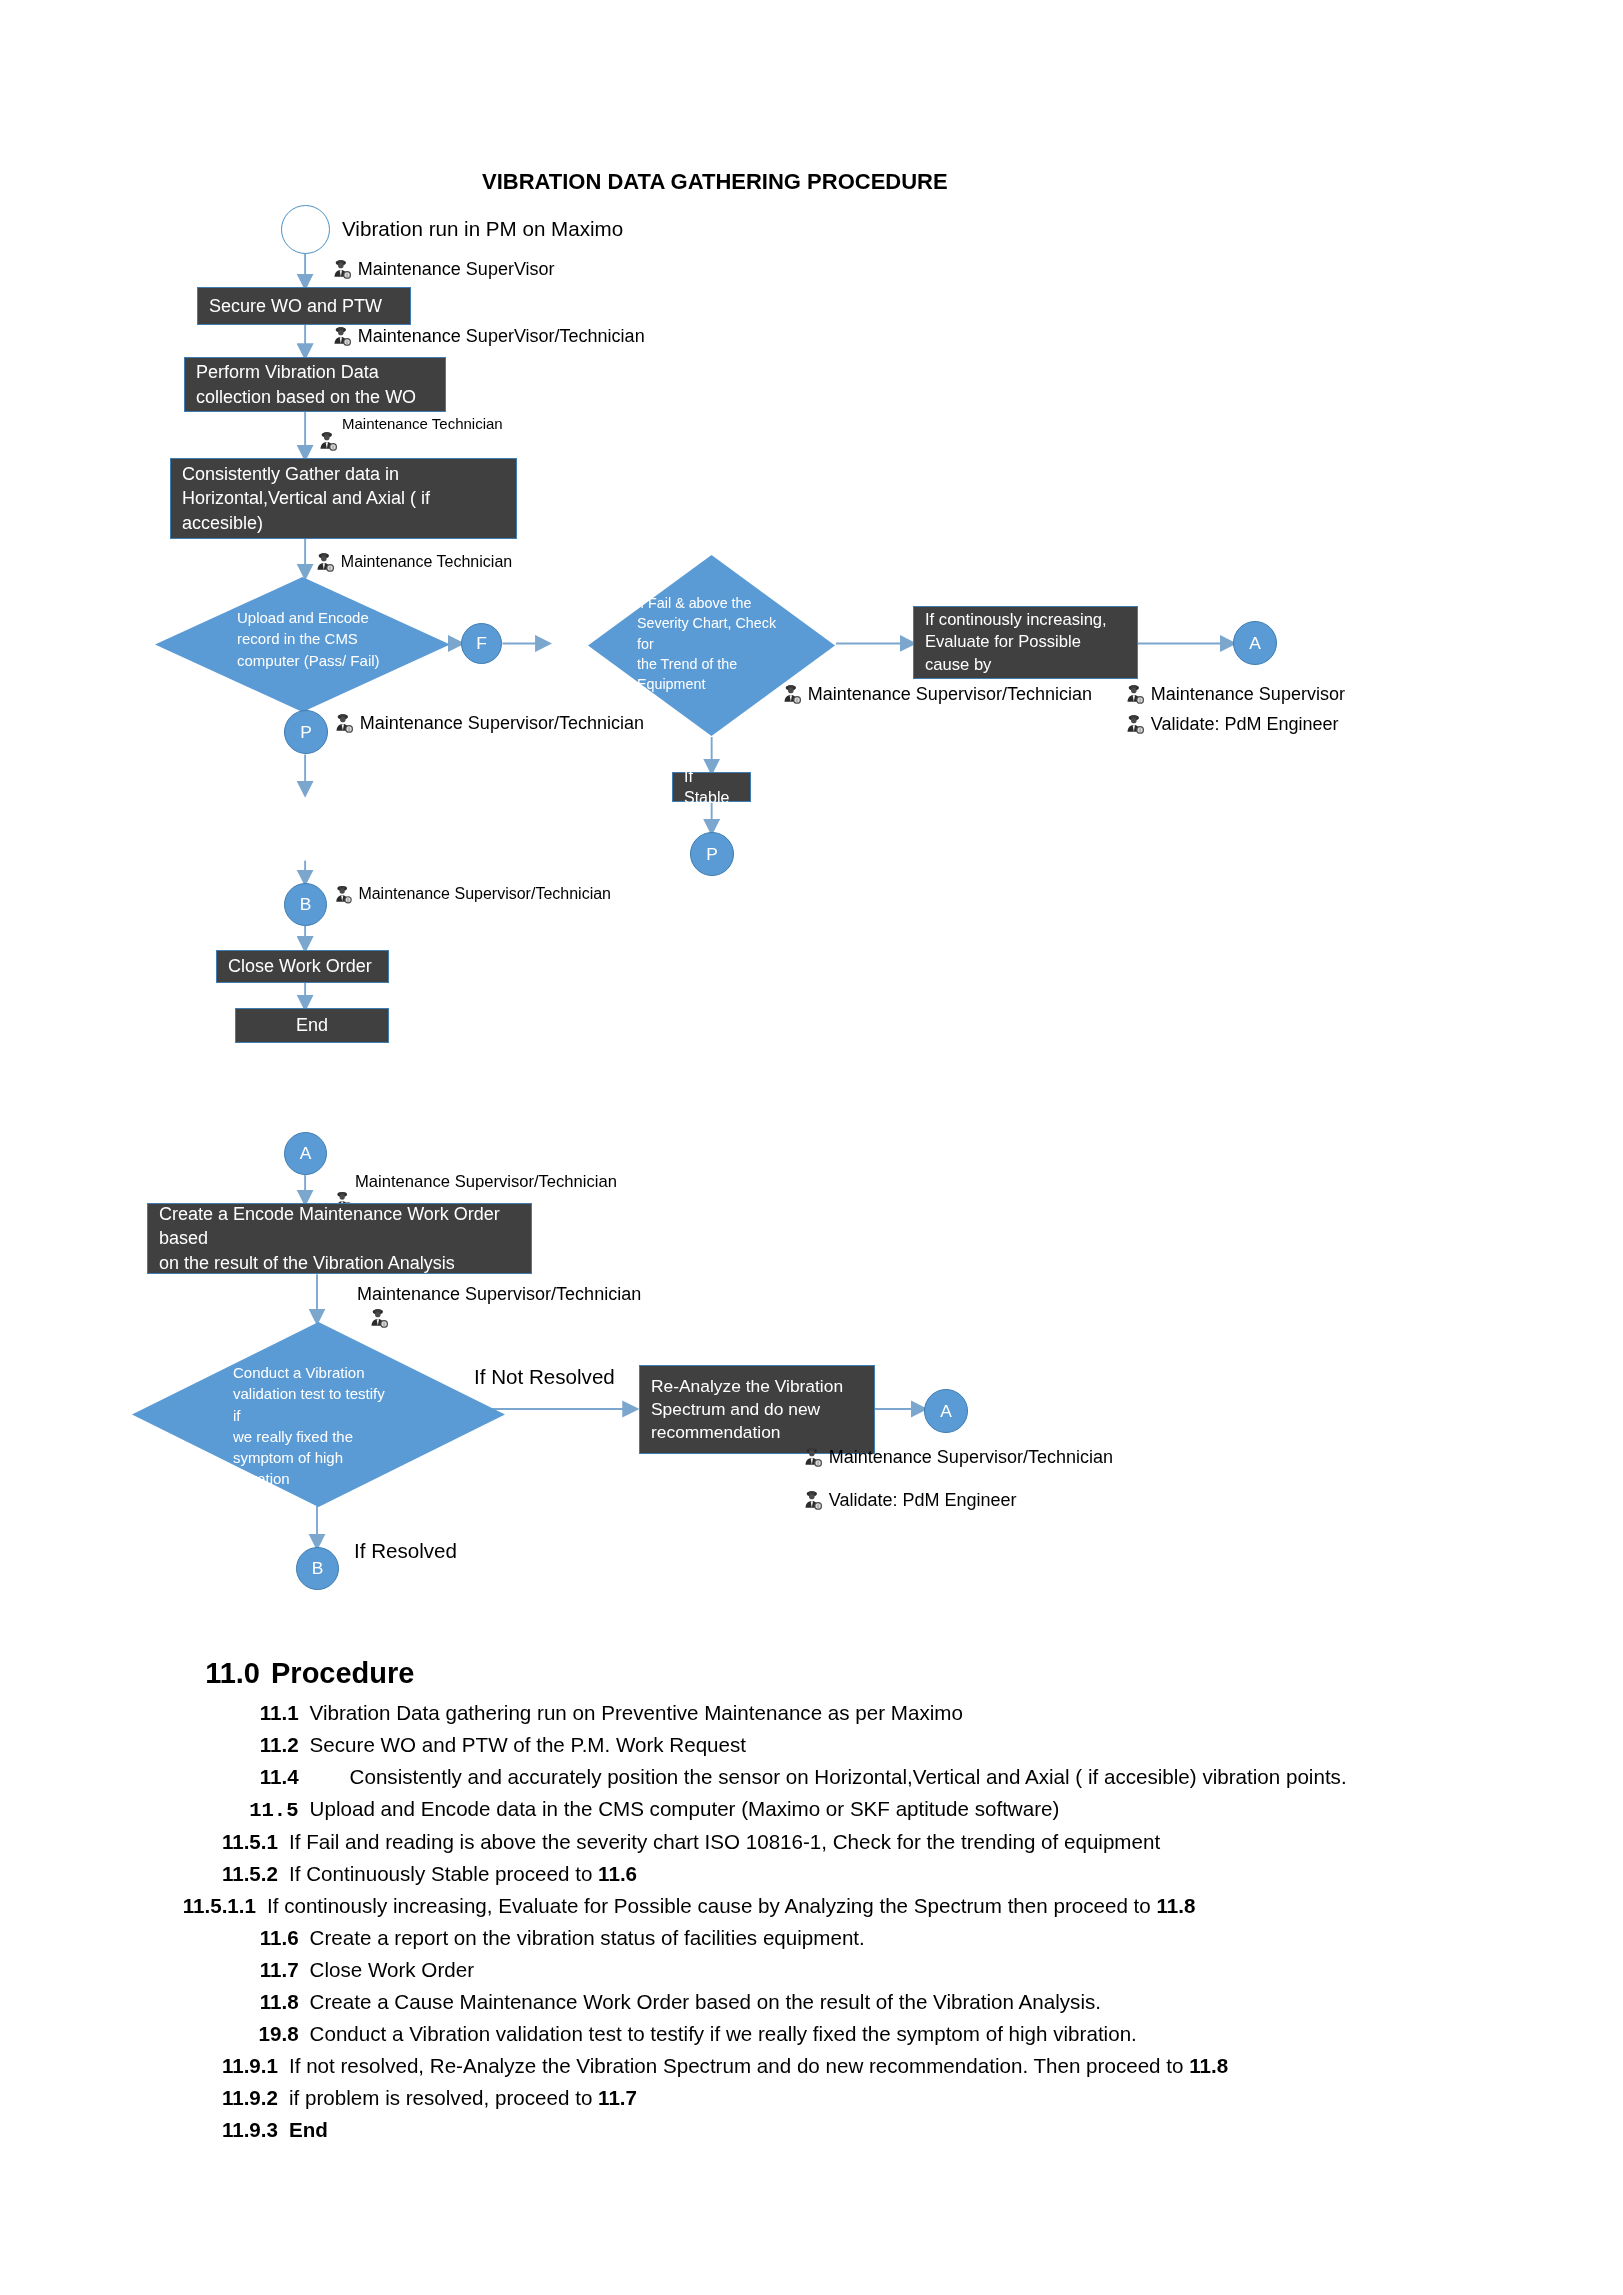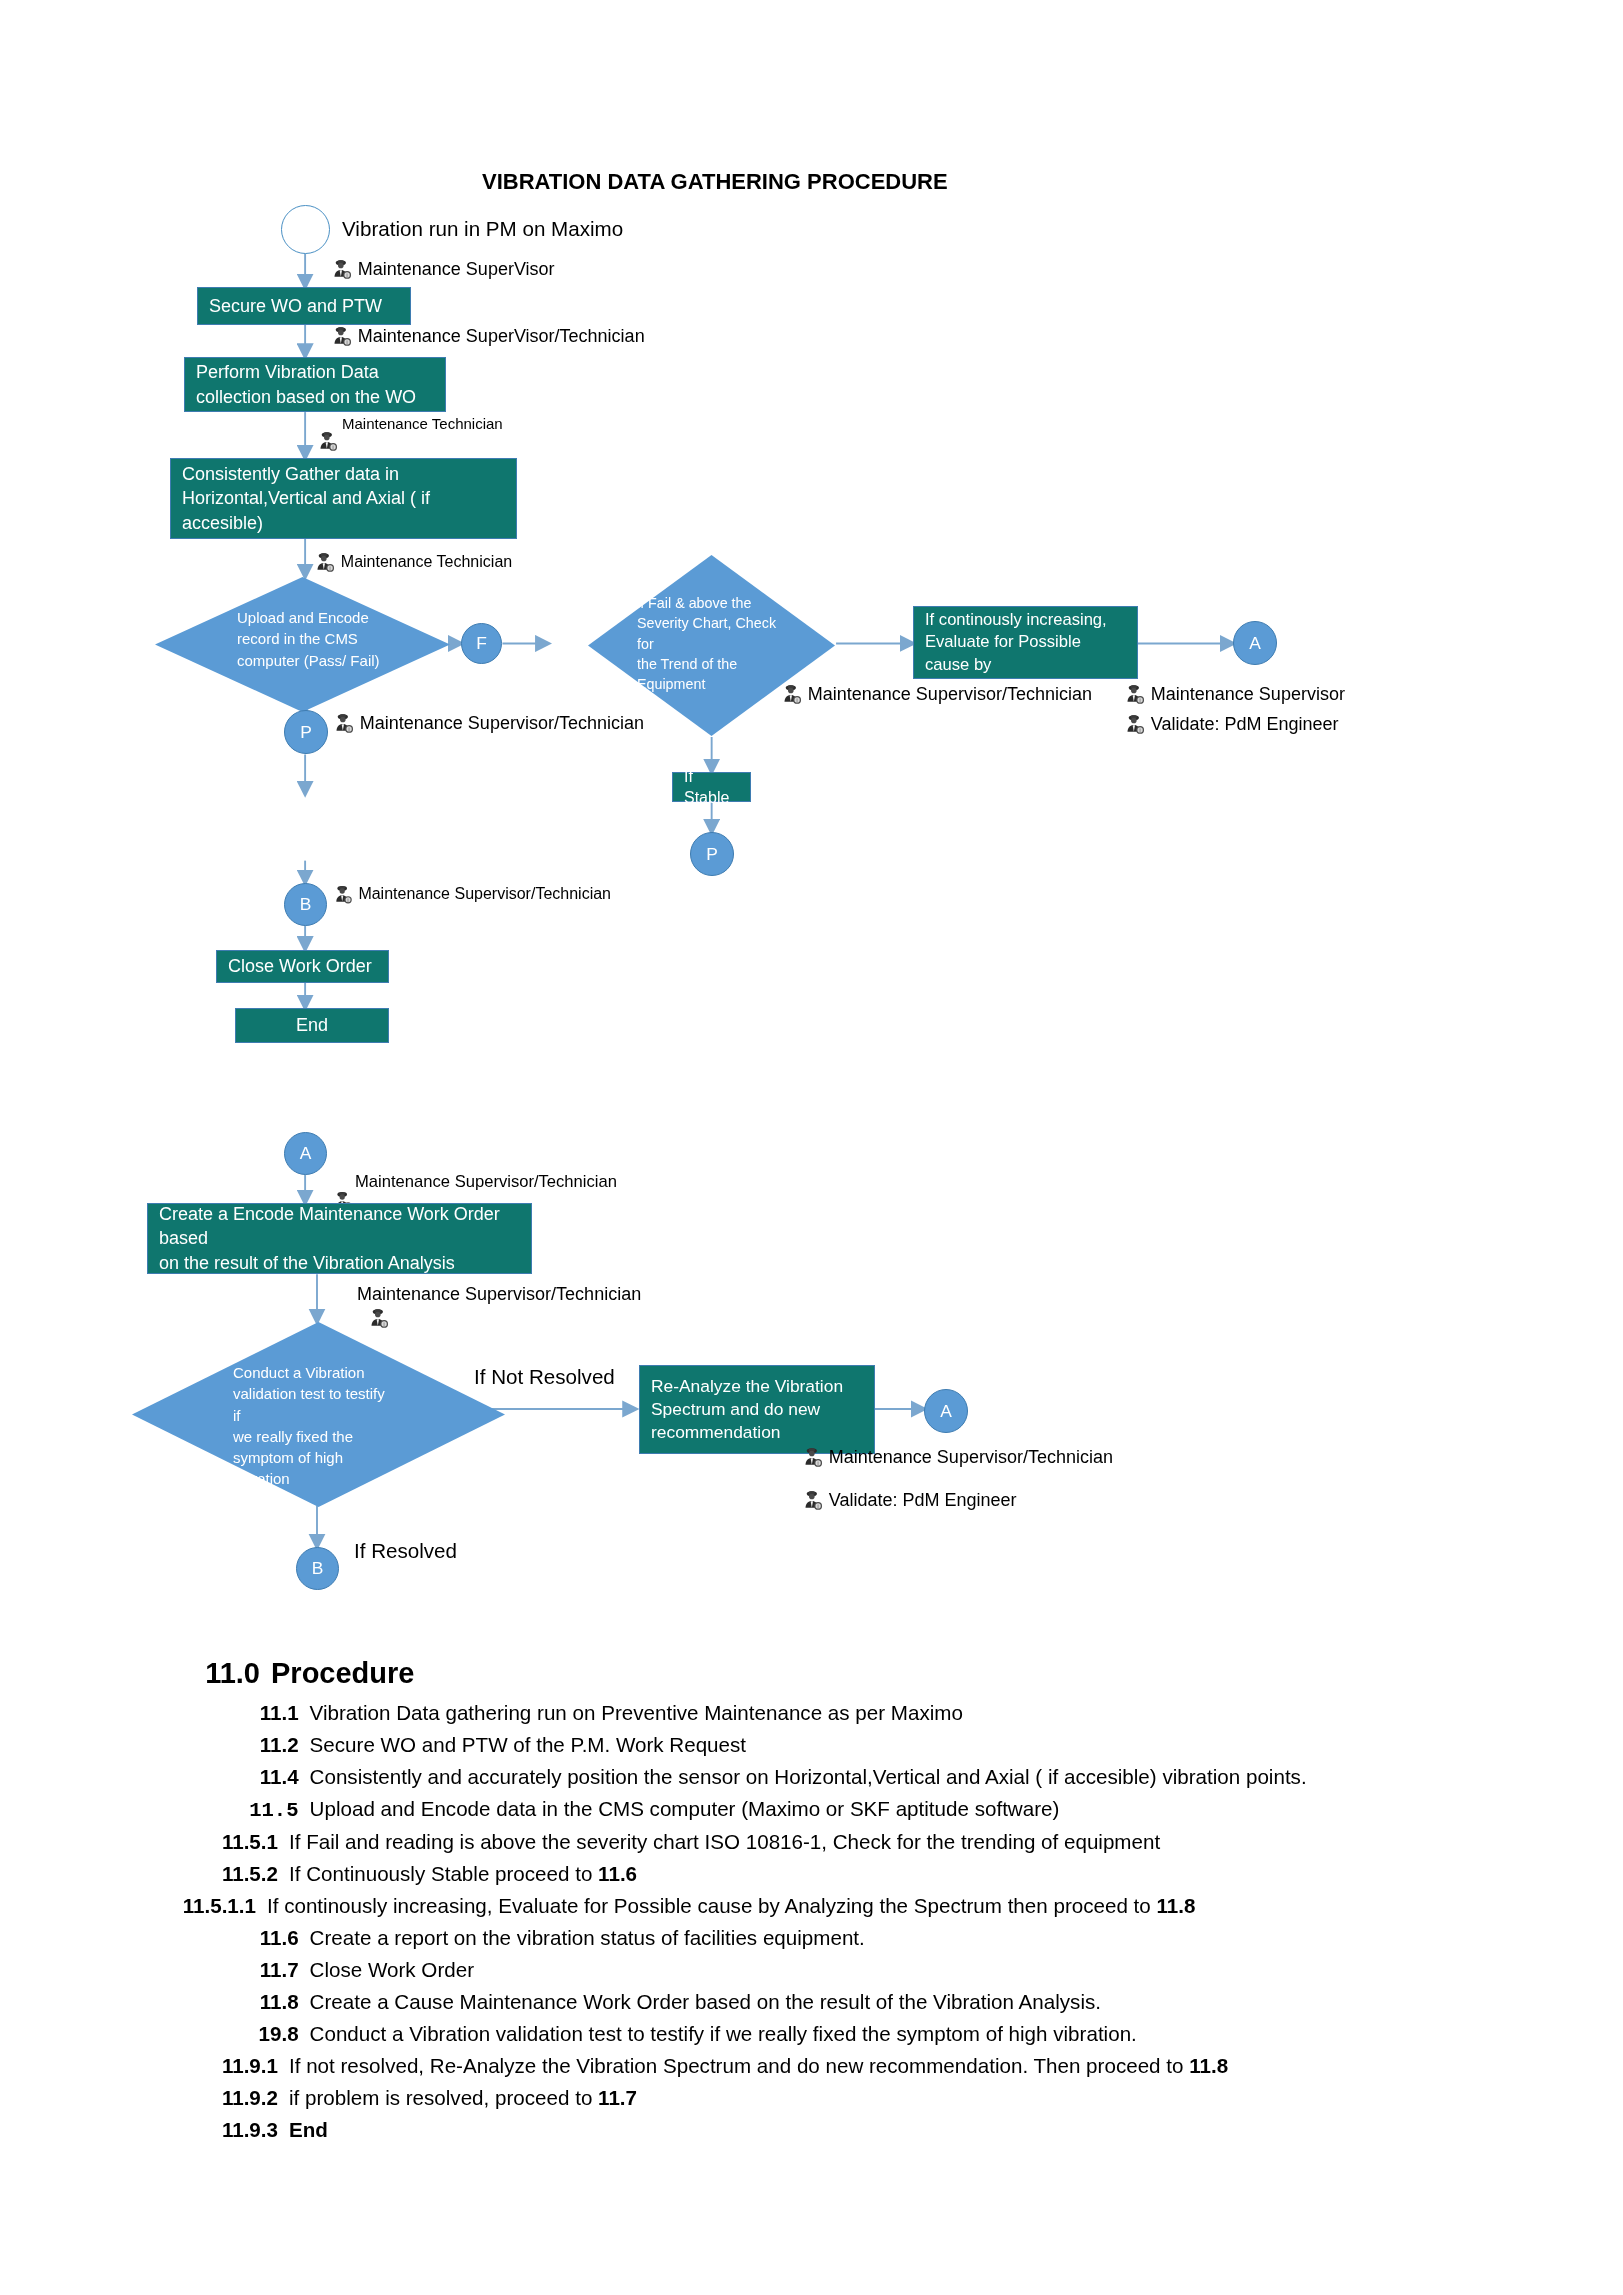--- a/index.html
+++ b/index.html
@@ -7,21 +7,21 @@
     width:1623px;height:2295px;position:relative;overflow:hidden;
     font-family:"Liberation Sans", sans-serif;
     color:#000;
   }
   #canvas{position:absolute;left:0;top:0;width:1623px;height:2295px;}
   .svg-layer{position:absolute;left:0;top:0;width:1623px;height:2295px;pointer-events:none;}
 
   .node{position:absolute;box-sizing:border-box;}
 
   .proc{
-    background:#0f766e;border:1.2px solid #3E7CB1;color:#ffffff;
+    background:#404040;border:1.2px solid #3E7CB1;color:#ffffff;
     display:flex;align-items:center;
     padding:6.3px 11px;line-height:1.34;
   }
   .proc.center{justify-content:center;}
 
   .start-circle{
     border:1.6px solid #4A90C4;border-radius:50%;background:#ffffff;
   }
 
   .conn{
@@ -409,21 +409,21 @@
     </div>
     <div id="proc-items">
         <div class="prow" style="margin-left: 20.6px;">
           <span class="pnum" style="width: 94px;">11.1</span>
           <span class="ptxt">Vibration Data gathering run on Preventive Maintenance as per Maximo</span>
         </div>
         <div class="prow" style="margin-left: 20.6px;">
           <span class="pnum" style="width: 94px;">11.2</span>
           <span class="ptxt">Secure WO and PTW of the P.M. Work Request</span>
         </div>
-        <div class="prow" style="margin-left: 20.6px;">
+        <div class="prow" style="margin-left: 20.6px; gap: 40px;">
           <span class="pnum" style="width: 94px;">11.4</span>
           <span class="ptxt">Consistently and accurately position the sensor on Horizontal,Vertical and Axial ( if accesible) vibration points.</span>
         </div>
         <div class="prow" style="margin-left: 20.6px;">
           <span class="pnum" style="width: 94px; font-family: Liberation Mono, monospace;">11.5</span>
           <span class="ptxt">Upload and Encode data in the CMS computer (Maximo or SKF aptitude software)</span>
         </div>
         <div class="prow" style="margin-left: 0px;">
           <span class="pnum" style="width: 94px;">11.5.1</span>
           <span class="ptxt">If Fail and reading is above the severity chart ISO 10816-1, Check for the trending of equipment</span>

